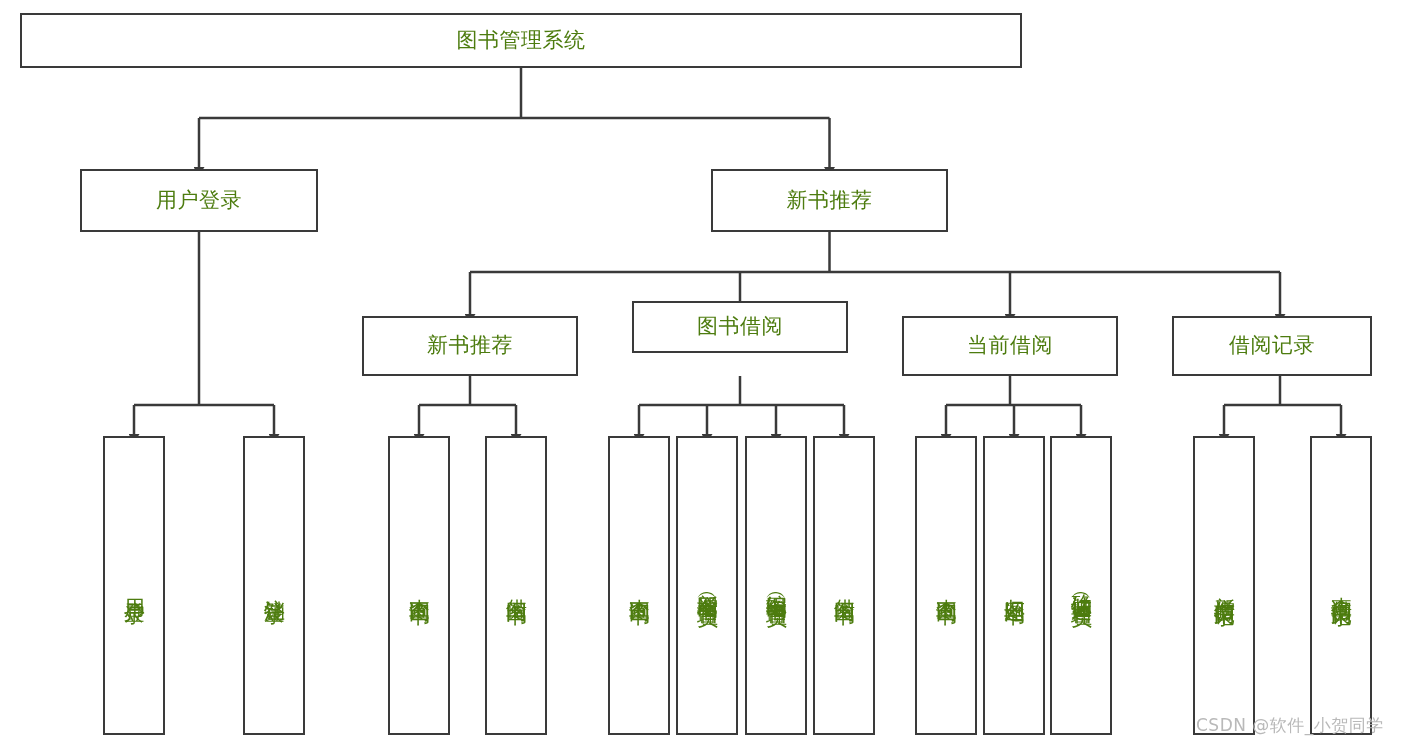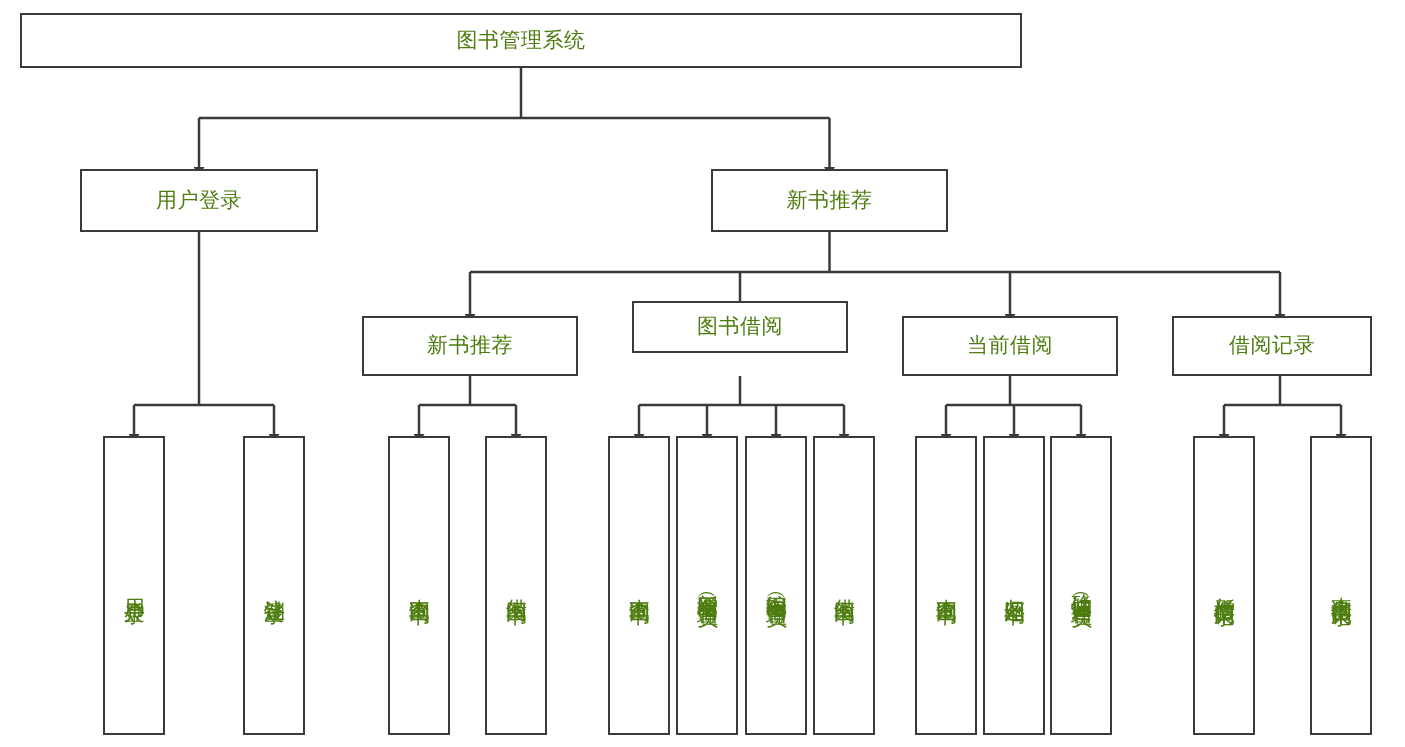--- a/index.html
+++ b/index.html
@@ -171,13 +171,14 @@
       <div class="node vert" style="left: 1050px; top: 436px; width: 62px; height: 299px;">
         <span class="node-label">确认归还（管理员）</span>
       </div>
       <div class="node vert" style="left: 1193px; top: 436px; width: 62px; height: 299px;">
         <span class="node-label">新增借阅记录</span>
       </div>
       <div class="node vert" style="left: 1310px; top: 436px; width: 62px; height: 299px;">
         <span class="node-label">查询借阅记录</span>
       </div>
     </div>
+  <div class="watermark" style="left:1196px; top:714px;">CSDN @软件_小贺同学</div>
 </div>
 
 </body></html>

